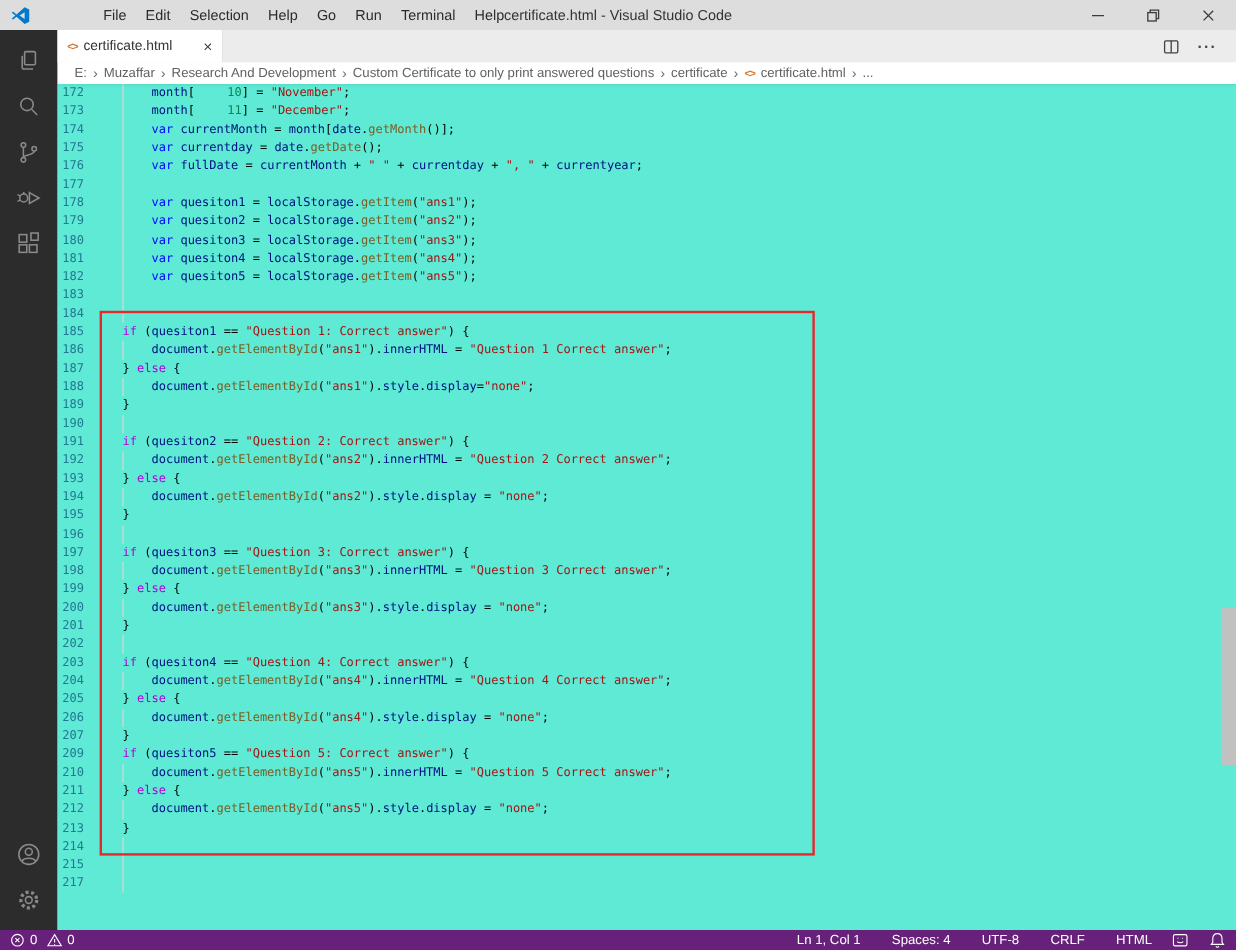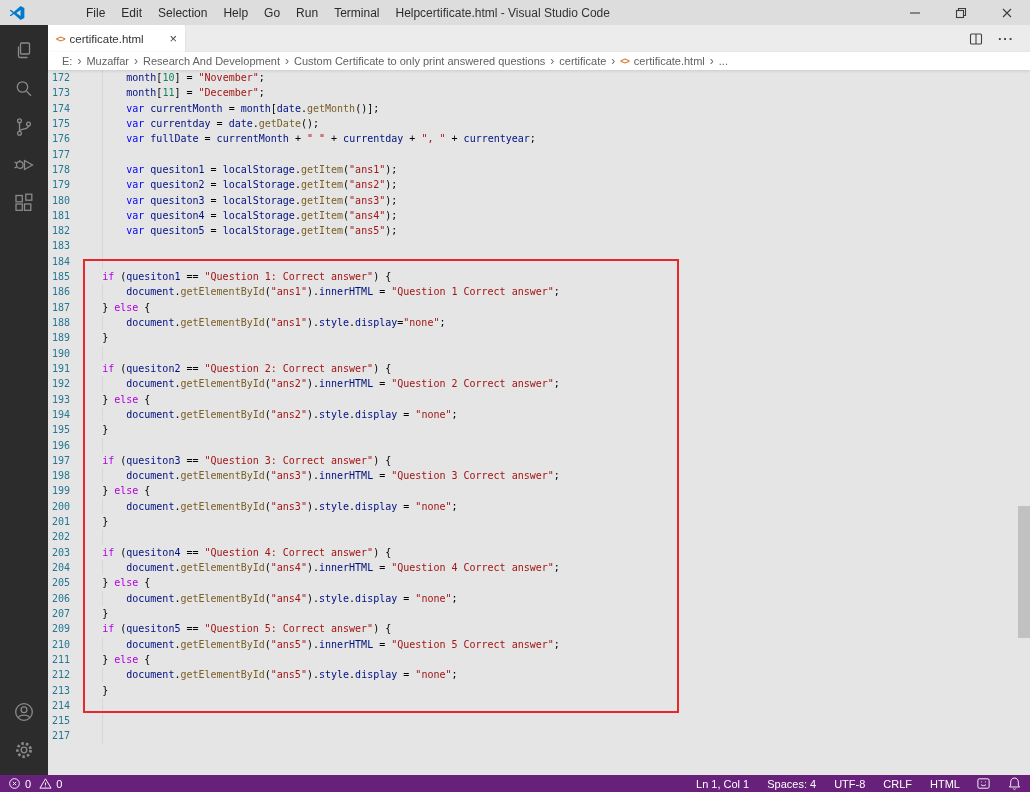--- a/index.html
+++ b/index.html
@@ -35,39 +35,39 @@
   .tab-actions svg { stroke:#424242; fill:none; stroke-width:1.1; }
   .more-dots { color:#424242; font-size:13px; font-weight:bold; letter-spacing:1px; }
 
   
   .breadcrumbs { height:18px; background:#fff; display:flex; align-items:center; padding-left:14px;
     font-size:11px; color:#616161; gap:5px; white-space:nowrap; overflow:hidden;
     box-shadow:0 1px 3px rgba(0,0,0,.12); position:relative; z-index:2; }
   .crumb-sep { color:#6c6c6c; font-size:12px; }
 
   
-  .editor { position:relative; height:705px; background:#e5e5e5; overflow:hidden; }
+  .editor { position:relative; height:705px; background:#5eead4; overflow:hidden; }
   .code-line { display:flex; height:15.326px; line-height:15.326px;
     font-family:"DejaVu Sans Mono", monospace; font-size:10px; }
   .ln { width:22px; flex:none; text-align:right; color:#237893; }
   .lc { flex:1; white-space:pre; padding-left:8px; position:relative; color:#000; }
   .guide { position:absolute; left:32px; top:0; bottom:0; border-left:1px solid #d7d7d7; }
   .tk-str{color:#a31515;} .tk-kw{color:#0000ff;} .tk-ctrl{color:#af00db;}
-  .tk-num{color:#098658;} .tk-fn{color:#795e26;} .tk-id{color:#001080;} .tk-pl{color:#000;}
+  .tk-num{color:#098658;margin-left:27px;} .tk-fn{color:#795e26;} .tk-id{color:#001080;} .tk-pl{color:#000;}
   .redbox { position:absolute; left:35px; top:189px; width:596px; height:454px;
     border:2px solid #e8272c; pointer-events:none; }
   .scroll-thumb { position:absolute; right:0; top:436px; width:12px; height:132px; background:#c1c1c1; }
 
   
   .statusbar { height:17px; background:#68217a; color:#ffffff; display:flex; align-items:center;
     font-size:11px; padding:0 8px 0 8px; }
   .sb-left { display:flex; align-items:center; gap:4px; }
   .sb-left svg, .sb-right svg { stroke:#fff; fill:none; stroke-width:1; }
   .sb-right { margin-left:auto; display:flex; align-items:center; }
-  .sb-item { margin-left:18px; }
+  .sb-item { margin-left:26px; }
   .sb-icon { margin-left:16px; display:flex; align-items:center; }
 </style>
 <style>.ln{color:#237893;}
 .tk-str{color:#a31515;} .tk-kw{color:#0000ff;}
 .tk-ctrl{color:#af00db;} .tk-num{color:#098658;}
 .tk-fn{color:#795e26;} .tk-id{color:#001080;}
 .html-glyph{color:#d4772f;}</style></head>
 <body>
 
 <div class="titlebar" style="background: rgb(221, 221, 221);">

